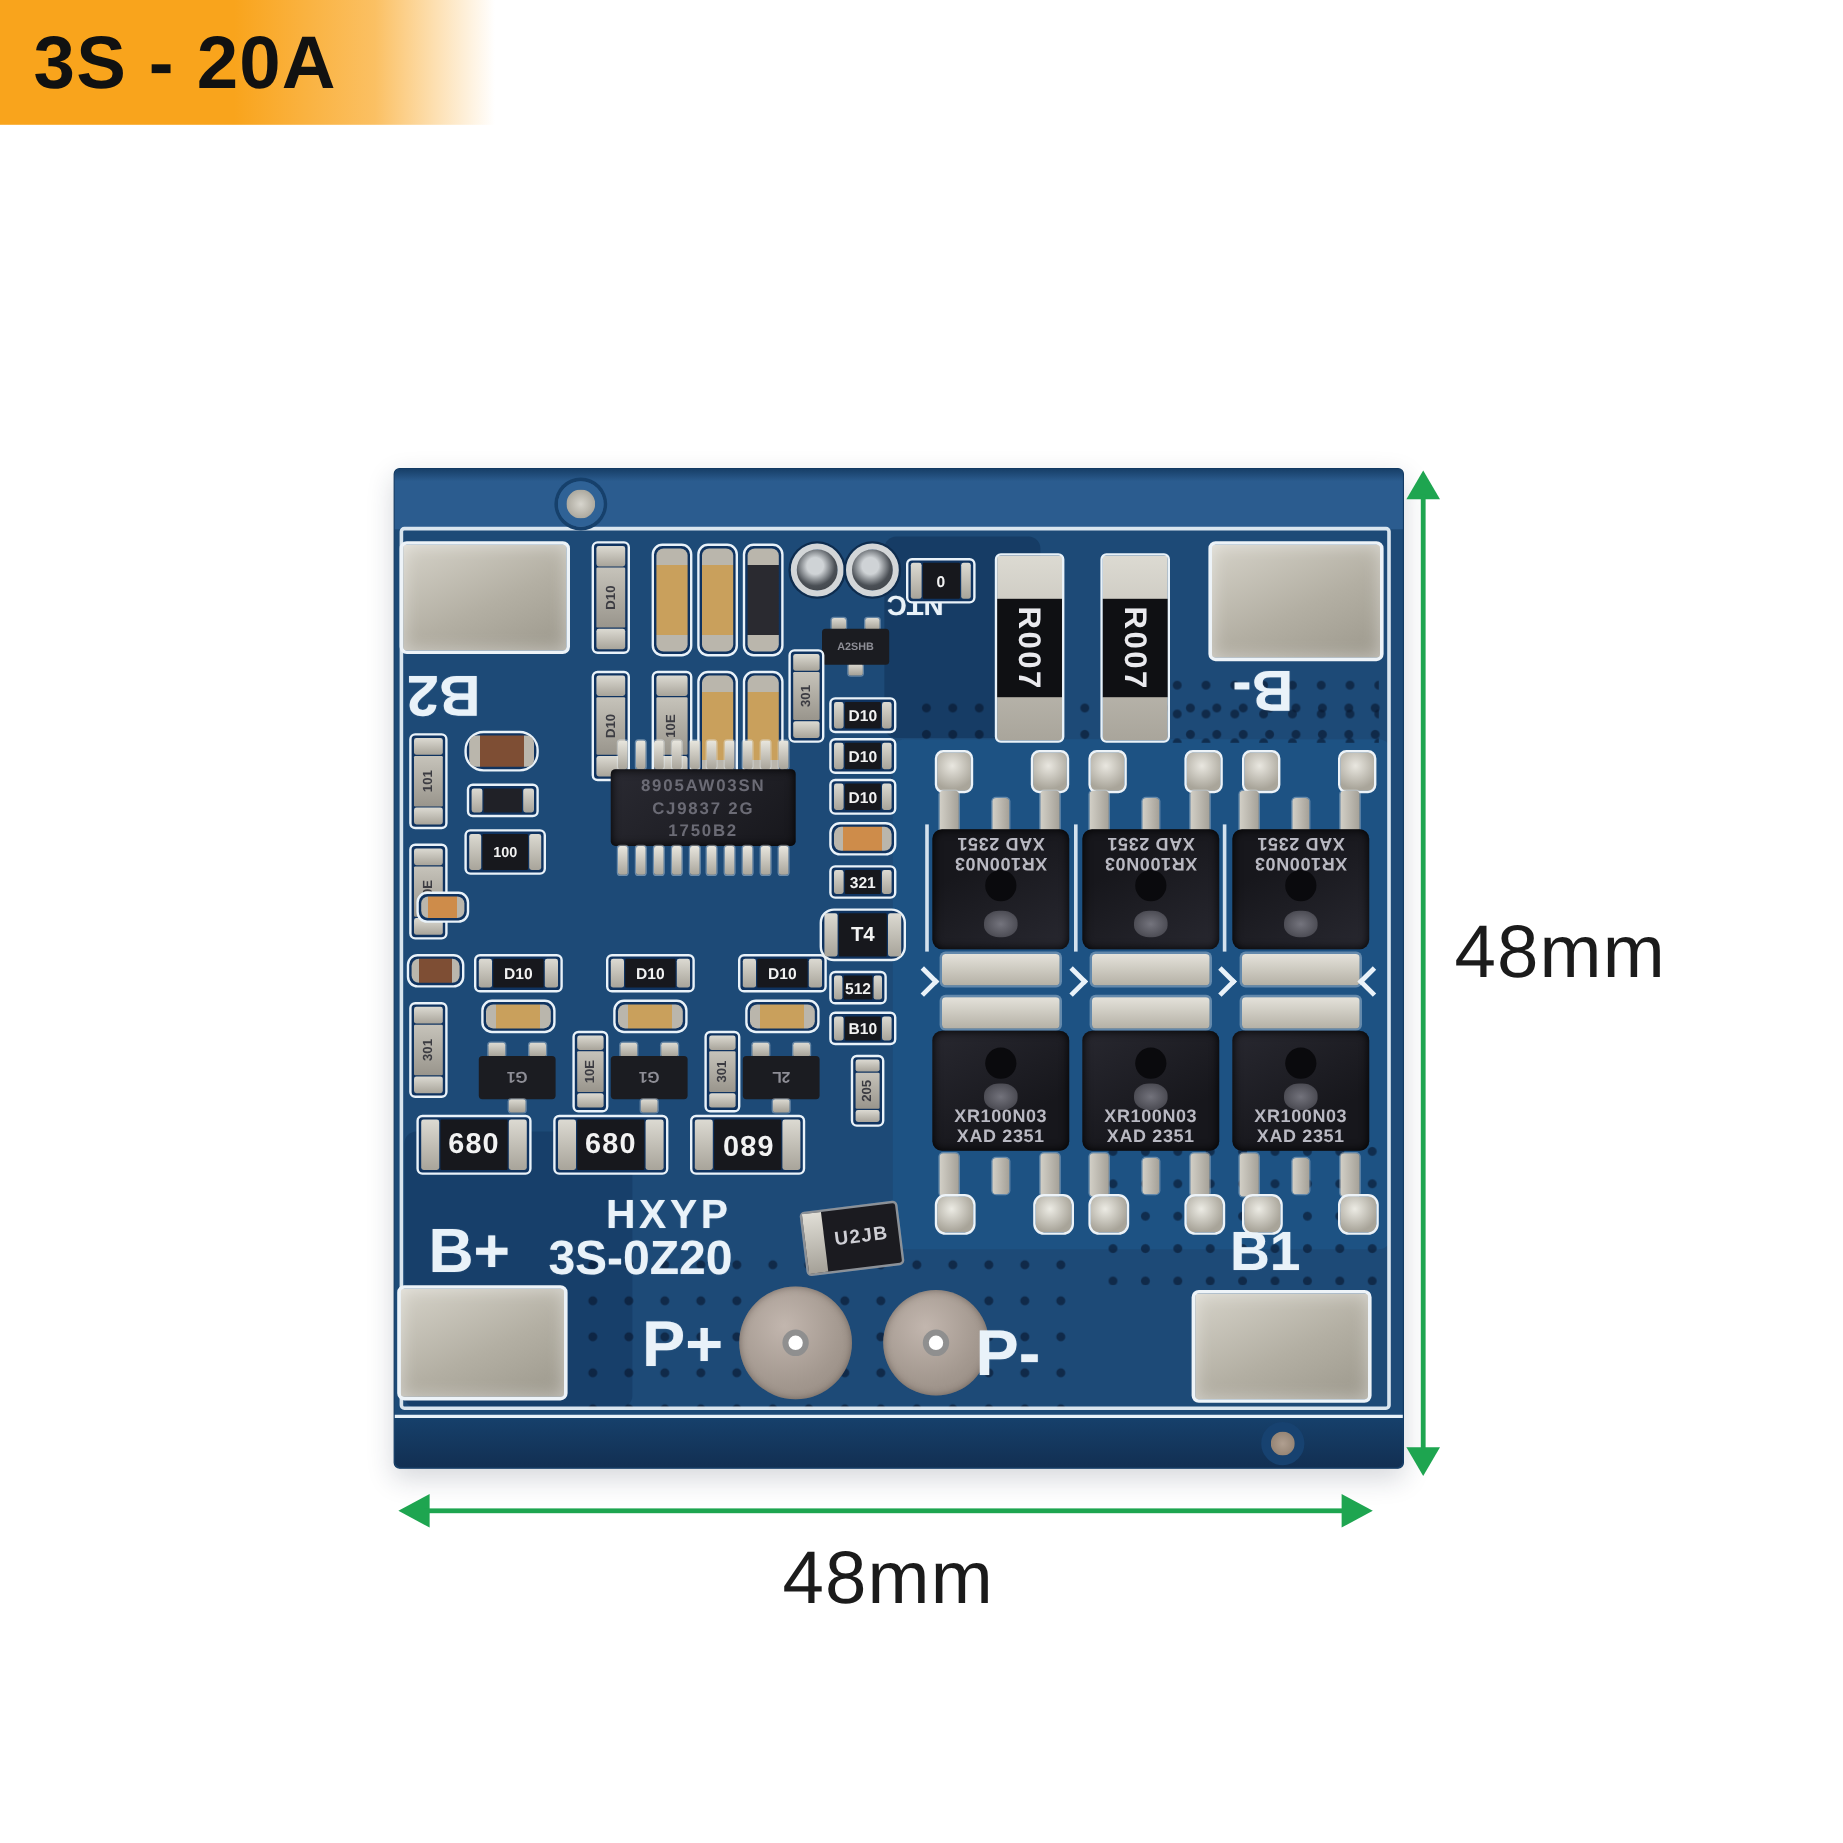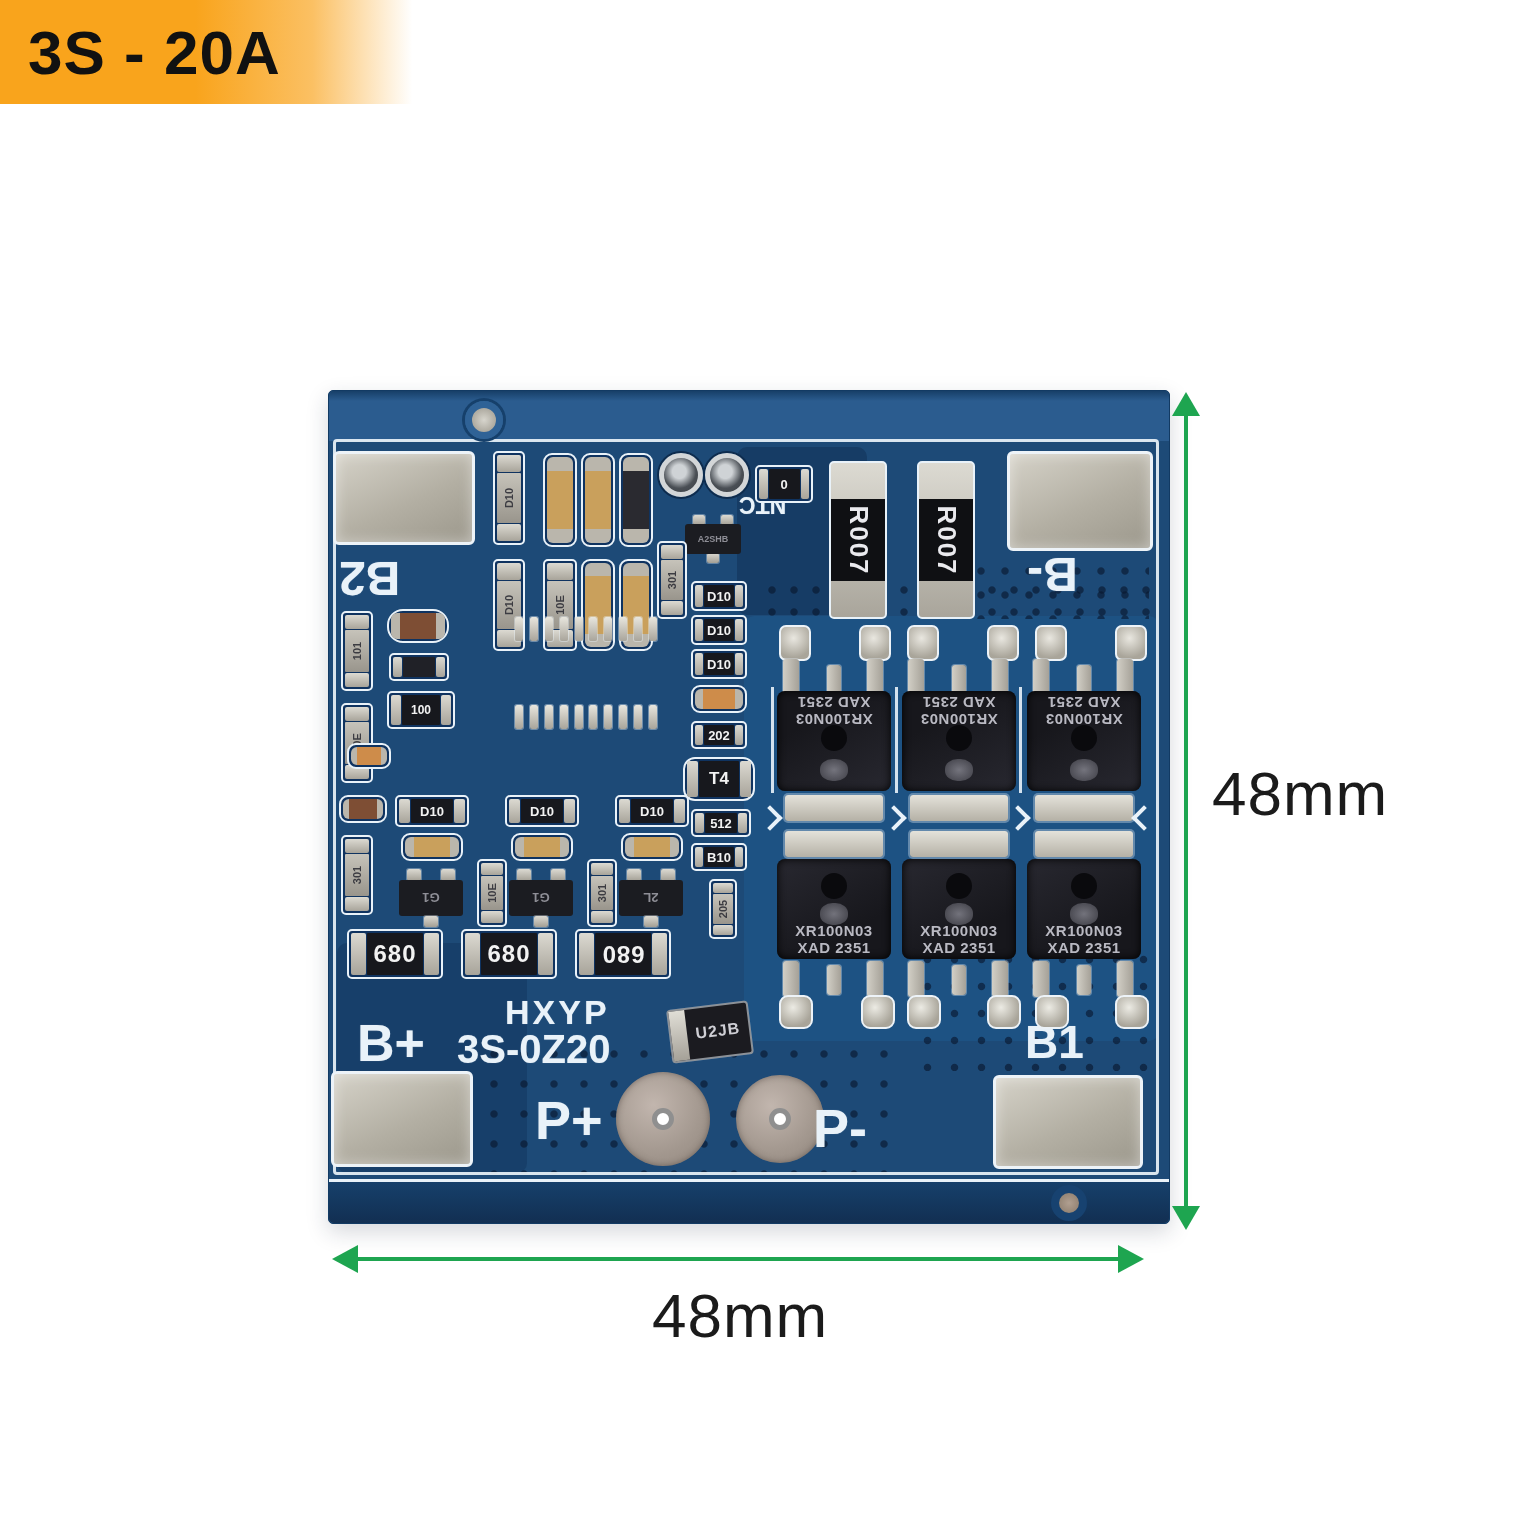--- a/index.html
+++ b/index.html
@@ -214,20 +214,25 @@
         <i></i>
         <i></i>
         <i></i>
         <i></i>
         <i></i>
         <i></i>
         <i></i>
         <i></i>
         <i></i>
       </div>
+    <div class="ic-body" style="left:180px;top:250px;width:154px;height:64px;">
+      <span>8905AW03SN</span>
+      <span>CJ9837 2G</span>
+      <span>1750B2</span>
+    </div>
     <div class="ic-pins" style="left:182px;top:314px;width:150px;height:24px;">
         <i></i>
         <i></i>
         <i></i>
         <i></i>
         <i></i>
         <i></i>
         <i></i>
         <i></i>
         <i></i>
@@ -247,29 +252,29 @@
     <div class="res res-sm" style="left:362px;top:258px;width:56px;height:30px;">
         <div class="rcap"></div>
         <div class="rmid">D10</div>
         <div class="rcap"></div>
       </div>
     <div class="cap h" style="left:362px;top:294px;width:56px;height:28px;--c:#CE8C4A;">
         <i></i>
       </div>
     <div class="res res-sm" style="left:362px;top:330px;width:56px;height:28px;">
         <div class="rcap"></div>
-        <div class="rmid">202</div>
+        <div class="rmid">321</div>
         <div class="rcap"></div>
       </div>
     <div class="res res-sm" style="left:354px;top:366px;width:72px;height:44px;border-radius:12px;">
         <div class="rcap"></div>
         <div class="rmid" style="font-size:17px;">T4</div>
         <div class="rcap"></div>
       </div>
-    <div class="res res-sm" style="left:362px;top:418px;width:60px;height:28px;">
+    <div class="res res-sm" style="left:362px;top:418px;width:48px;height:28px;">
         <div class="rcap"></div>
         <div class="rmid">512</div>
         <div class="rcap"></div>
       </div>
     <div class="res res-sm" style="left:362px;top:452px;width:56px;height:28px;">
         <div class="rcap"></div>
         <div class="rmid">B10</div>
         <div class="rcap"></div>
       </div>
     <div class="vres" style="left:380px;top:488px;width:28px;height:60px;">

